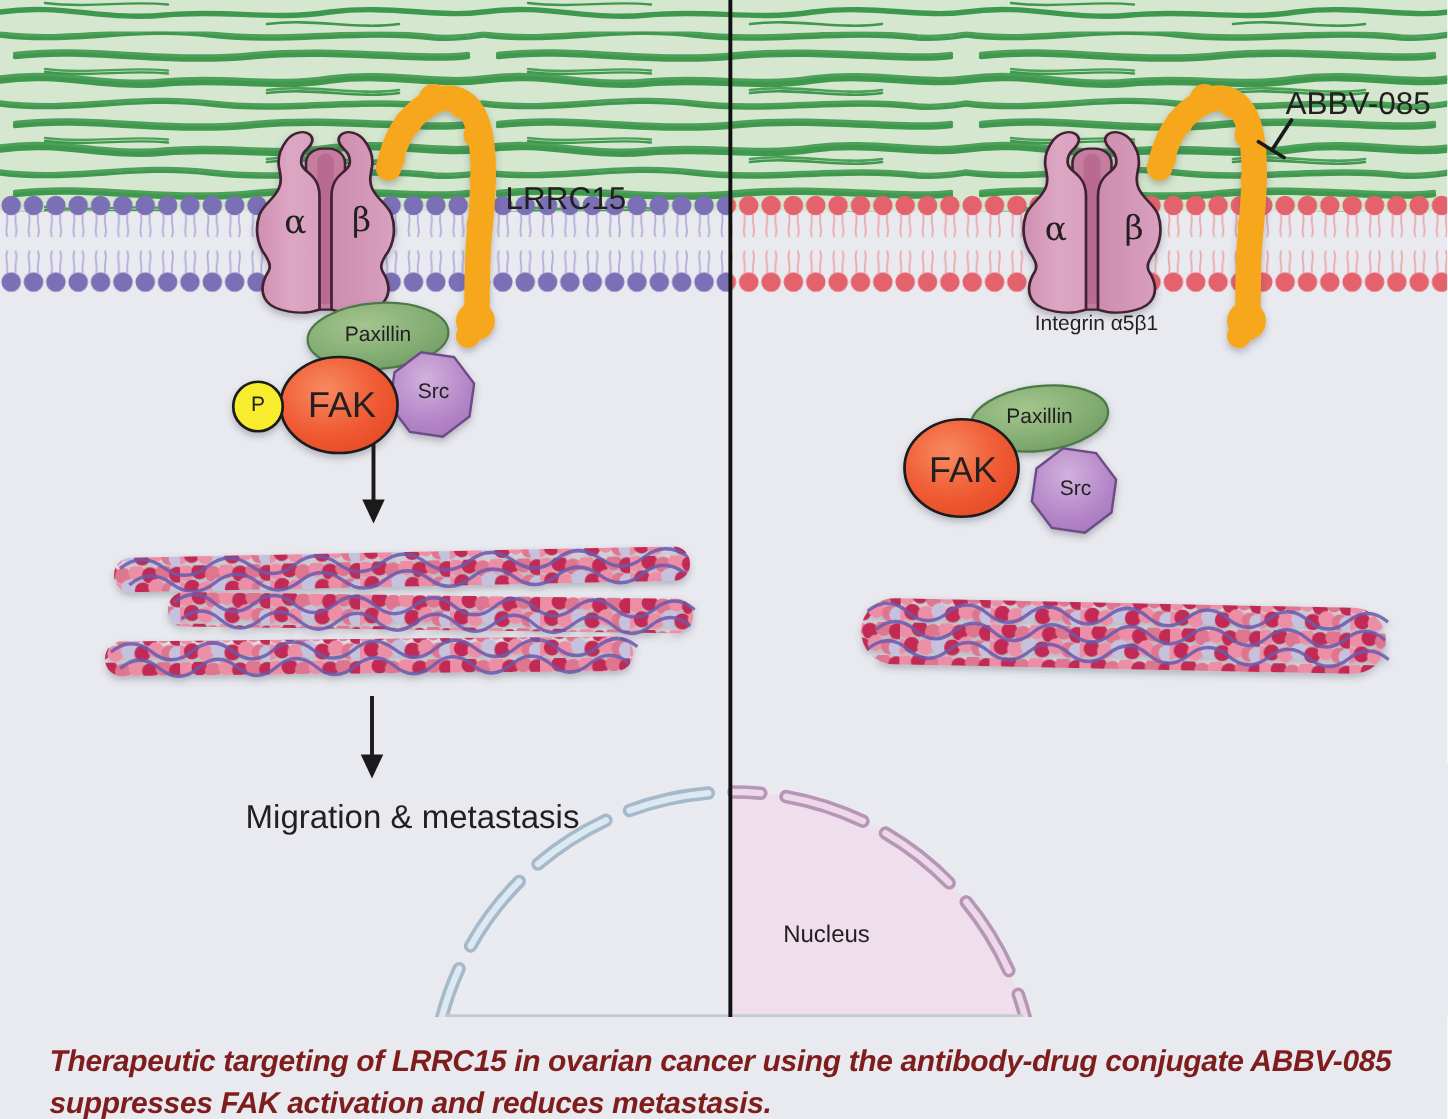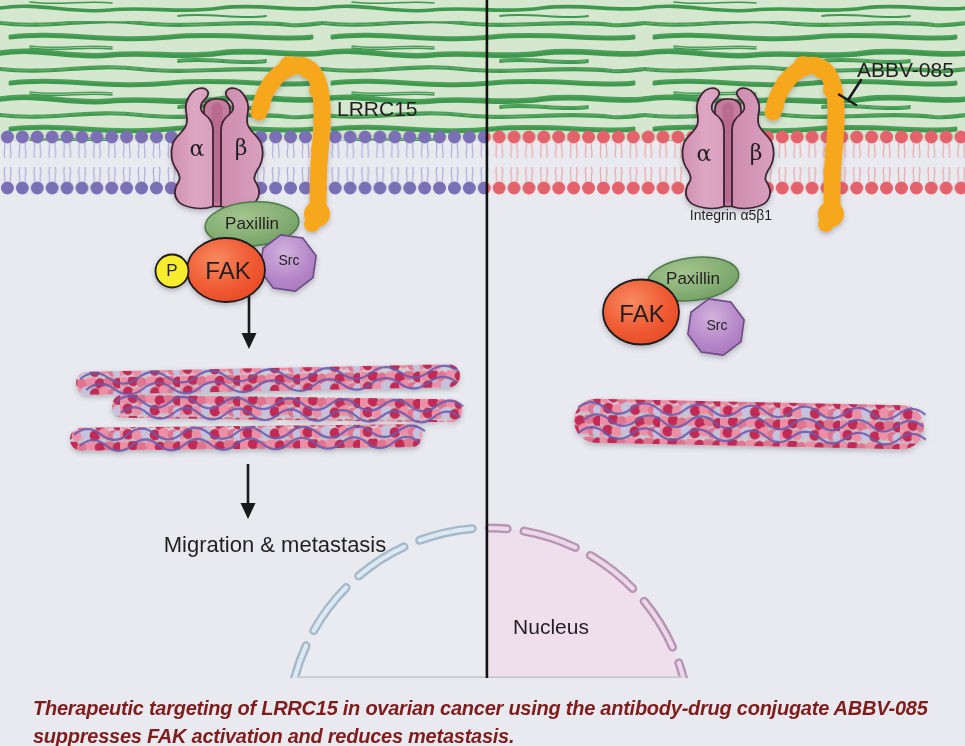--- a/index.html
+++ b/index.html
@@ -6,24 +6,24 @@
   .stage{
     position:relative;width:965px;height:746px;overflow:hidden;
     background:#e8eaef;
     font-family:"Liberation Sans",sans-serif;
     color:#231f20;
   }
   .stage svg.diagram{position:absolute;left:0;top:0;}
   .lbl{position:absolute;white-space:nowrap;transform:translateX(-50%);color:#231f20;}
   .lbl-l{position:absolute;white-space:nowrap;color:#231f20;}
   .greek{font-family:"DejaVu Serif","Liberation Serif",serif;font-size:22px;}
-  .f17{font-size:17px;}
+  .f17{font-size:14px;}
   .f175{font-size:21px;}
   .f18{font-size:22px;margin-left:24px;}
-  .f185{font-size:21px;}
+  .f185{font-size:16px;}
   .f19{font-size:14px;}
   .f21{font-size:24px;}
   .caption{
     position:absolute;left:33px;top:694px;width:912px;
     font-size:20px;font-weight:700;letter-spacing:-0.25px;
     line-height:1.42;color:#7f1d1d;font-style:italic;
   }
 </style>
 </head>
 <body>
@@ -257,21 +257,21 @@
         <use href="#squig" transform="translate(578,411) scale(0.89,1)"></use>
         <use href="#squig" transform="translate(584,423) scale(0.87,1)"></use>
         <use href="#squig" transform="translate(579,436) scale(0.89,1)"></use>
       </g>
     </g>
   </g>
 
   <rect x="485.6" y="0" width="2.6" height="678" fill="#111111"></rect>
 </svg>
 
-<div class="lbl-l f175" style="left:337px;top:97px;">LRRC15</div>
+<div class="lbl-l f175" style="left:337px;top:121px;">LRRC15</div>
 <div class="lbl greek" style="left:197px;top:136px;">α</div>
 <div class="lbl greek" style="left:241px;top:135px;">β</div>
 <div class="lbl f17" style="left:252px;top:214px;">Paxillin</div>
 <div class="lbl f21" style="left:228px;top:257px;">FAK</div>
 <div class="lbl f19" style="left:289px;top:252px;">Src</div>
 <div class="lbl f17" style="left:172px;top:261px;">P</div>
 <div class="lbl f18" style="left:251px;top:532px;">Migration &amp; metastasis</div>
 
 <div class="lbl-l f175" style="left:857px;top:58px;">ABBV-085</div>
 <div class="lbl greek" style="left:704px;top:141px;">α</div>

